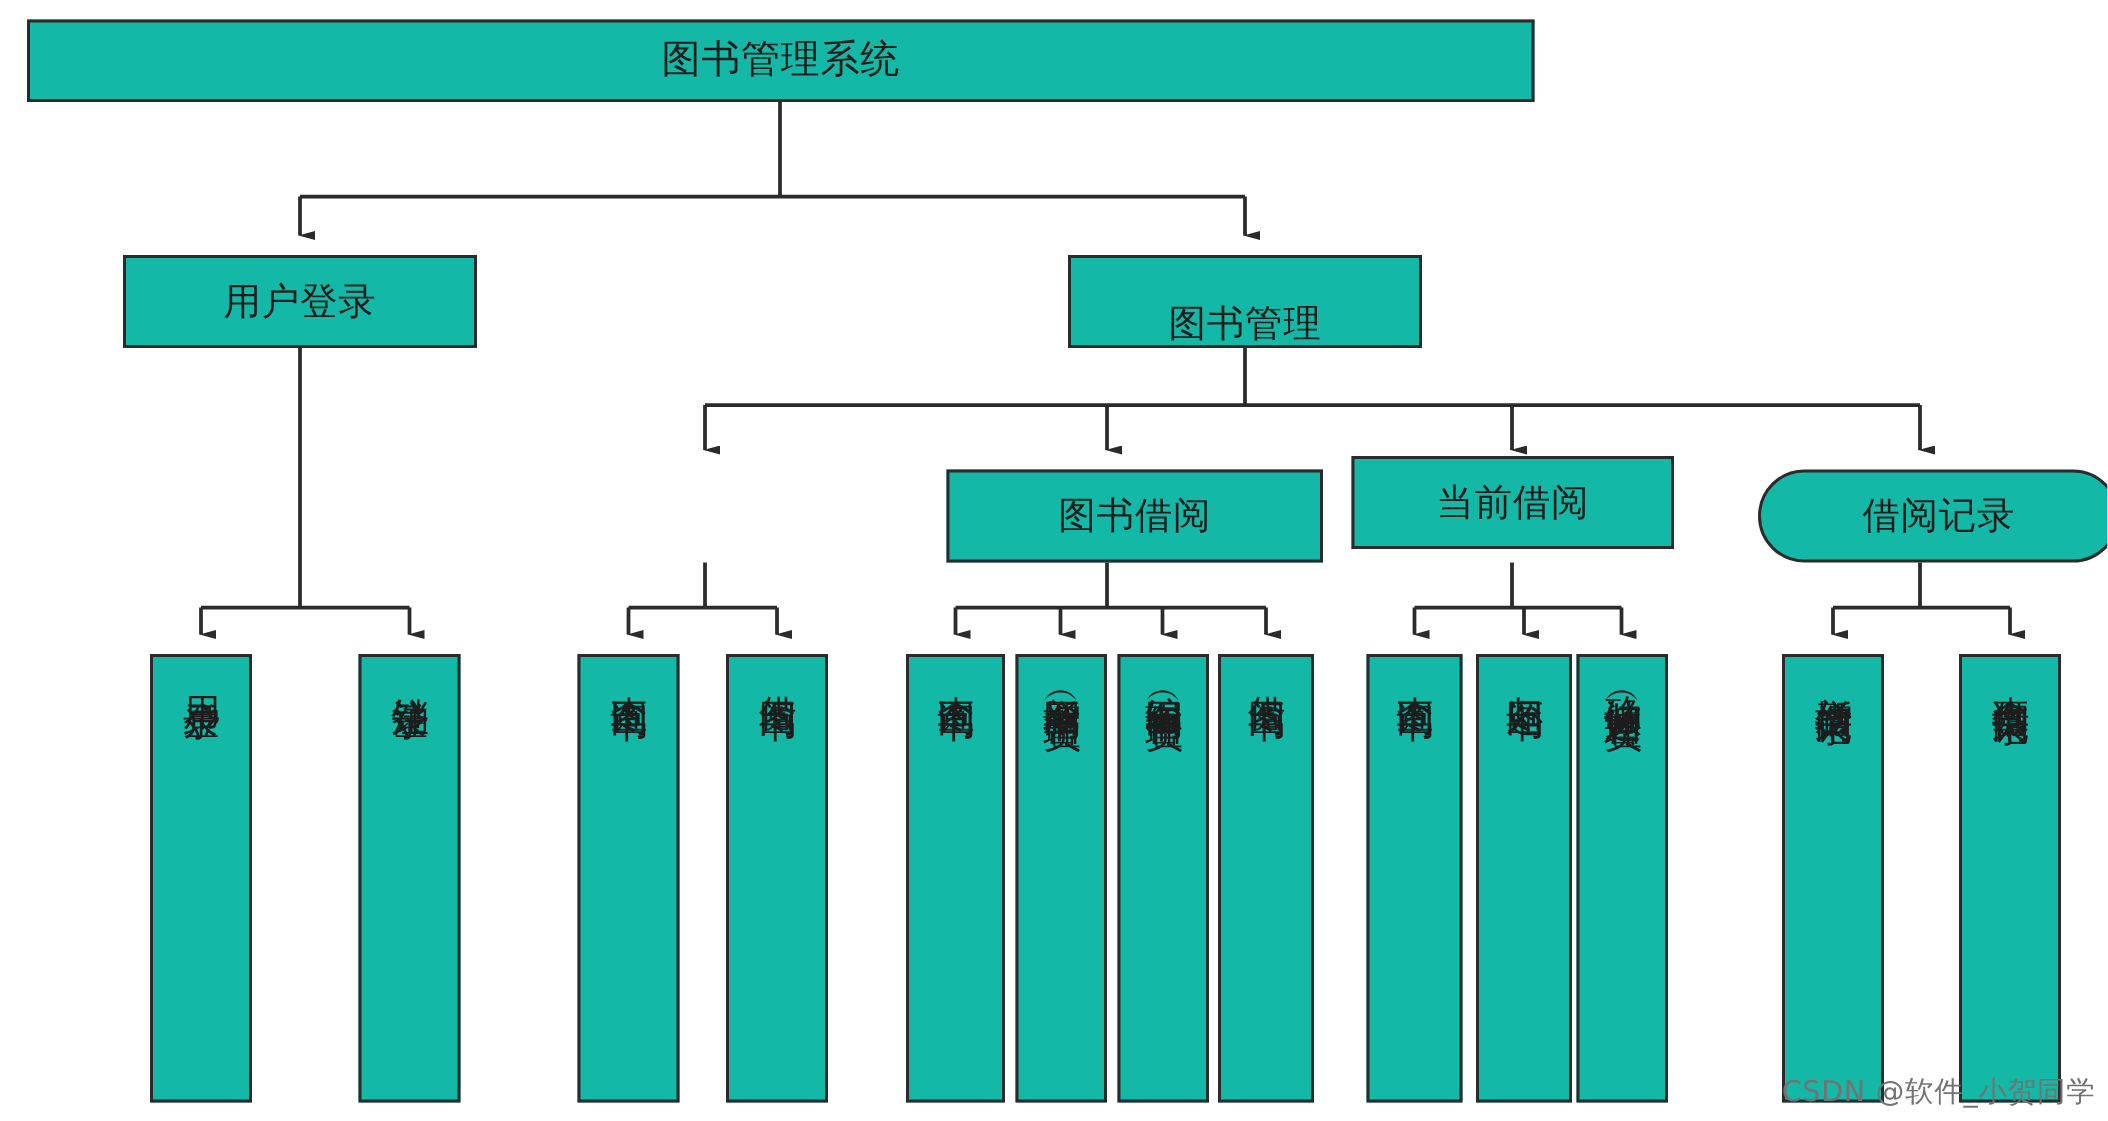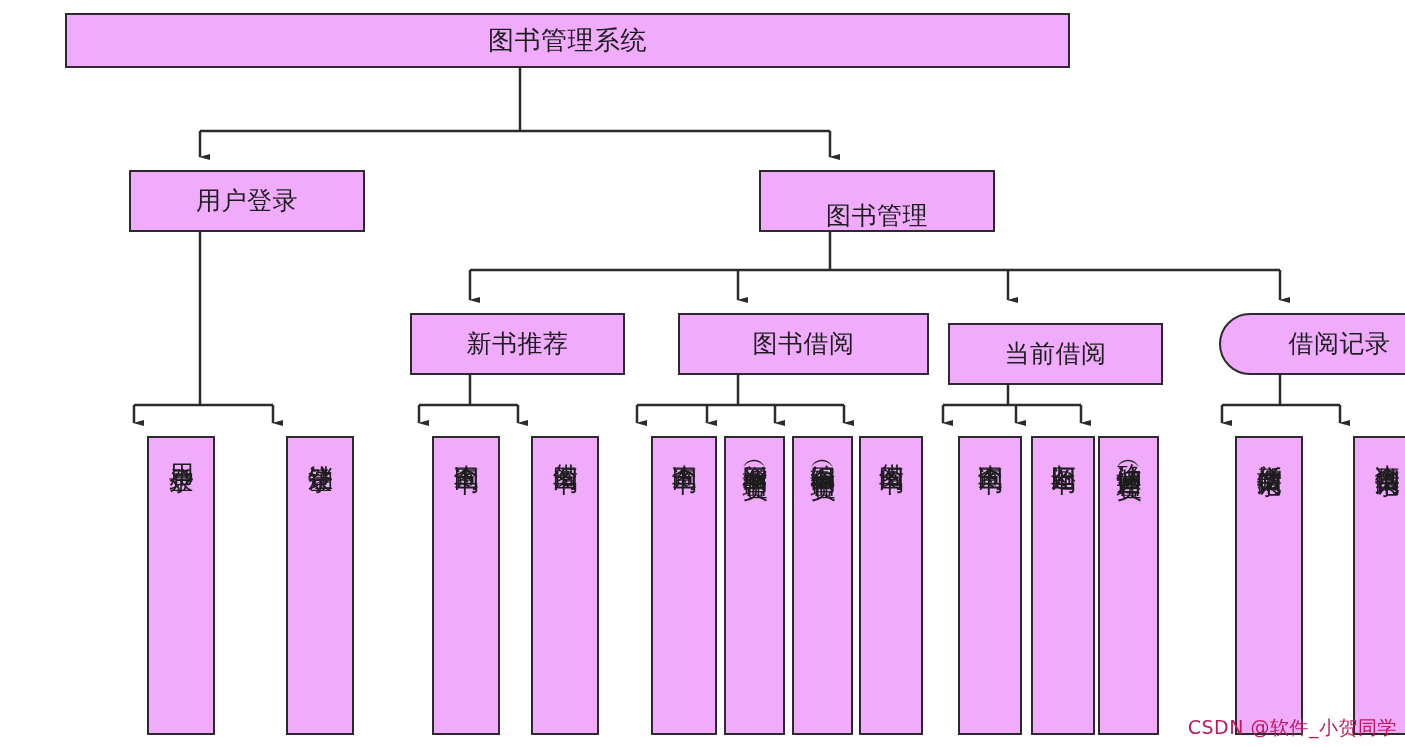--- a/index.html
+++ b/index.html
@@ -21,28 +21,27 @@
     position: absolute;
     left: 0;
     top: 0;
     width: 1405px;
     height: 747px;
     pointer-events: none;
   }
   .node {
     position: absolute;
     box-sizing: border-box;
-    background: #f0abfc;
+    background: #14b8a6;
     border: 2.5px solid #2b2b2b;
     display: flex;
     align-items: center;
     justify-content: center;
     color: #1d1d1d;
     z-index: 2;
-    margin-left: 47px;
   }
   .node .label {
     display: block;
     line-height: 1.18;
     letter-spacing: 0.5px;
     white-space: nowrap;
   }
   
   .node.h .label {
     font-size: 25px;
@@ -135,27 +134,24 @@
     <span class="label">图书管理系统</span>
   </div>
 
   <div class="node h" style="left: 82px; top: 170px; width: 236px; height: 62px; color: rgb(29, 29, 29); border-color: rgb(43, 43, 43);">
     <span class="label">用户登录</span>
   </div>
   <div class="node h" style="left: 712px; top: 170px; width: 236px; height: 62px; color: rgb(29, 29, 29); border-color: rgb(43, 43, 43); align-items: flex-end;">
     <span class="label">图书管理</span>
   </div>
 
-  <div class="node h" style="left: 363px; top: 313px; width: 215px; height: 62px; color: rgb(29, 29, 29); border-color: rgb(43, 43, 43);">
-    <span class="label">新书推荐</span>
-  </div>
   <div class="node h" style="left: 631px; top: 313px; width: 251px; height: 62px; color: rgb(29, 29, 29); border-color: rgb(43, 43, 43);">
     <span class="label">图书借阅</span>
   </div>
-  <div class="node h" style="left: 901px; top: 323px; width: 215px; height: 62px; color: rgb(29, 29, 29); border-color: rgb(43, 43, 43);">
+  <div class="node h" style="left: 901px; top: 304px; width: 215px; height: 62px; color: rgb(29, 29, 29); border-color: rgb(43, 43, 43);">
     <span class="label">当前借阅</span>
   </div>
   <div class="node h" style="left: 1172px; top: 313px; width: 241px; height: 62px; color: rgb(29, 29, 29); border-color: rgb(43, 43, 43); border-radius: 31px;">
     <span class="label">借阅记录</span>
   </div>
 
   <div class="node v" style="left: 100px; top: 436px; width: 68px; height: 299px; color: rgb(29, 29, 29); border-color: rgb(43, 43, 43);">
     <span class="label">用户登录</span>
   </div>
   <div class="node v" style="left: 239px; top: 436px; width: 68px; height: 299px; color: rgb(29, 29, 29); border-color: rgb(43, 43, 43);">
@@ -188,14 +184,14 @@
   <div class="node v" style="left: 1051px; top: 436px; width: 61px; height: 299px; color: rgb(29, 29, 29); border-color: rgb(43, 43, 43);">
     <span class="label">确认归还（管理员）</span>
   </div>
   <div class="node v" style="left: 1188px; top: 436px; width: 68px; height: 299px; color: rgb(29, 29, 29); border-color: rgb(43, 43, 43);">
     <span class="label">新增借阅记录</span>
   </div>
   <div class="node v" style="left: 1306px; top: 436px; width: 68px; height: 299px; color: rgb(29, 29, 29); border-color: rgb(43, 43, 43);">
     <span class="label">查询借阅记录</span>
   </div>
 
-  <div id="watermark" style="color: #be185d;">CSDN @软件_小贺同学</div>
+  <div id="watermark" style="color: #737373;">CSDN @软件_小贺同学</div>
 </div>
 
 </body></html>

